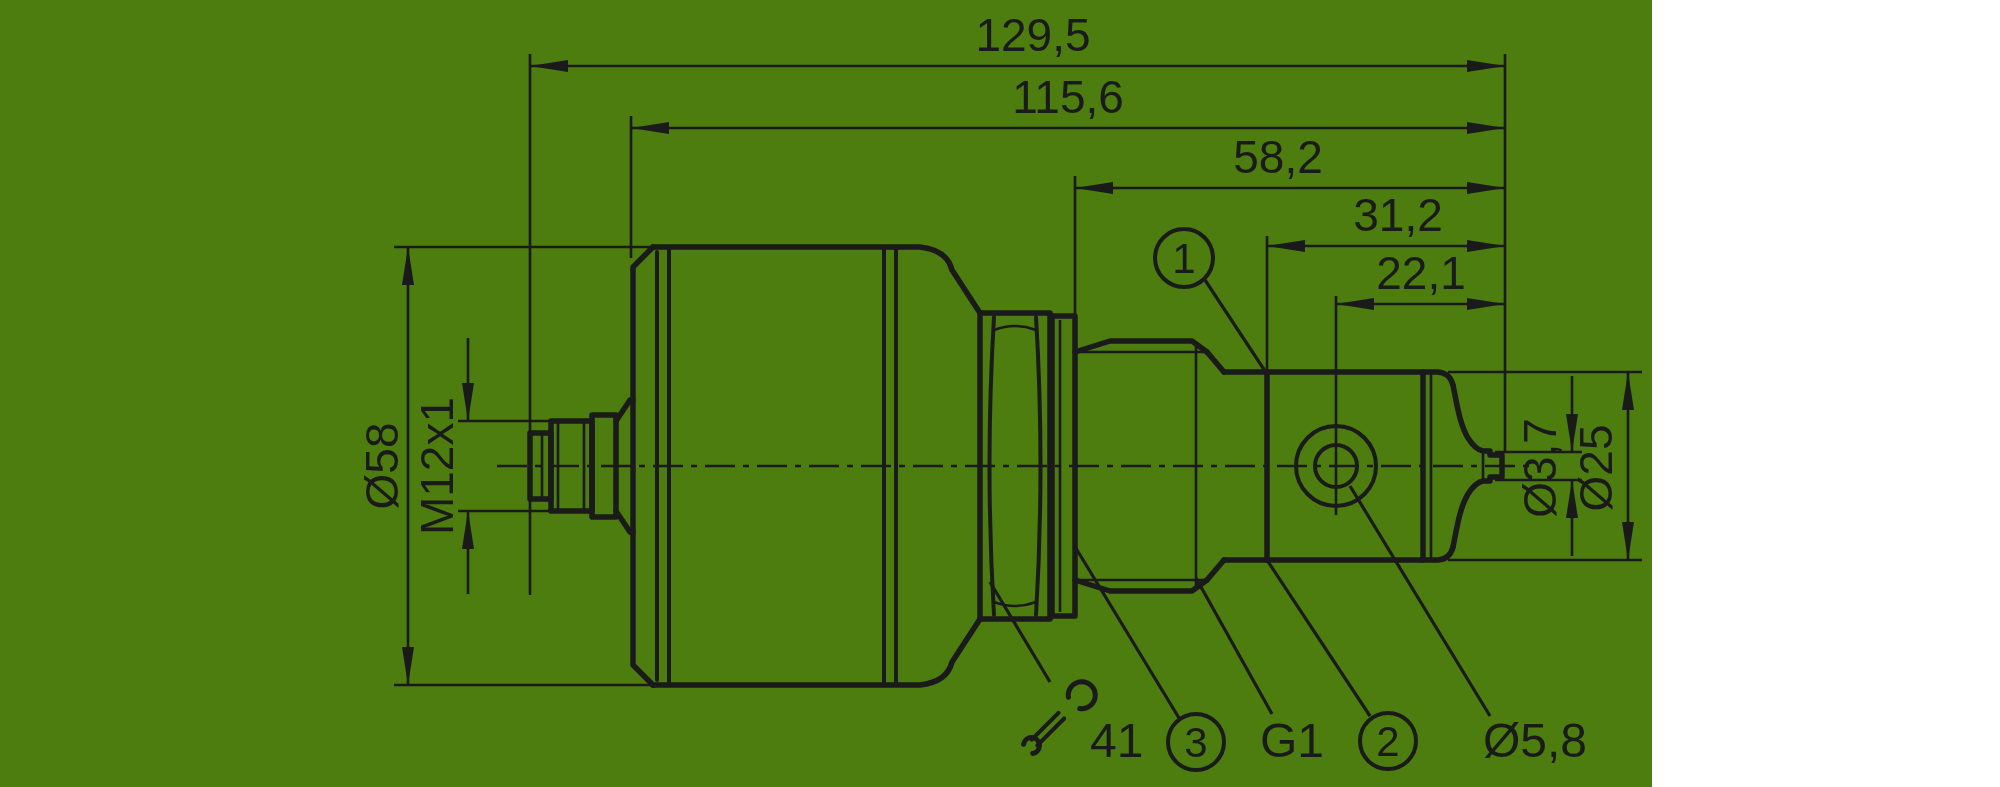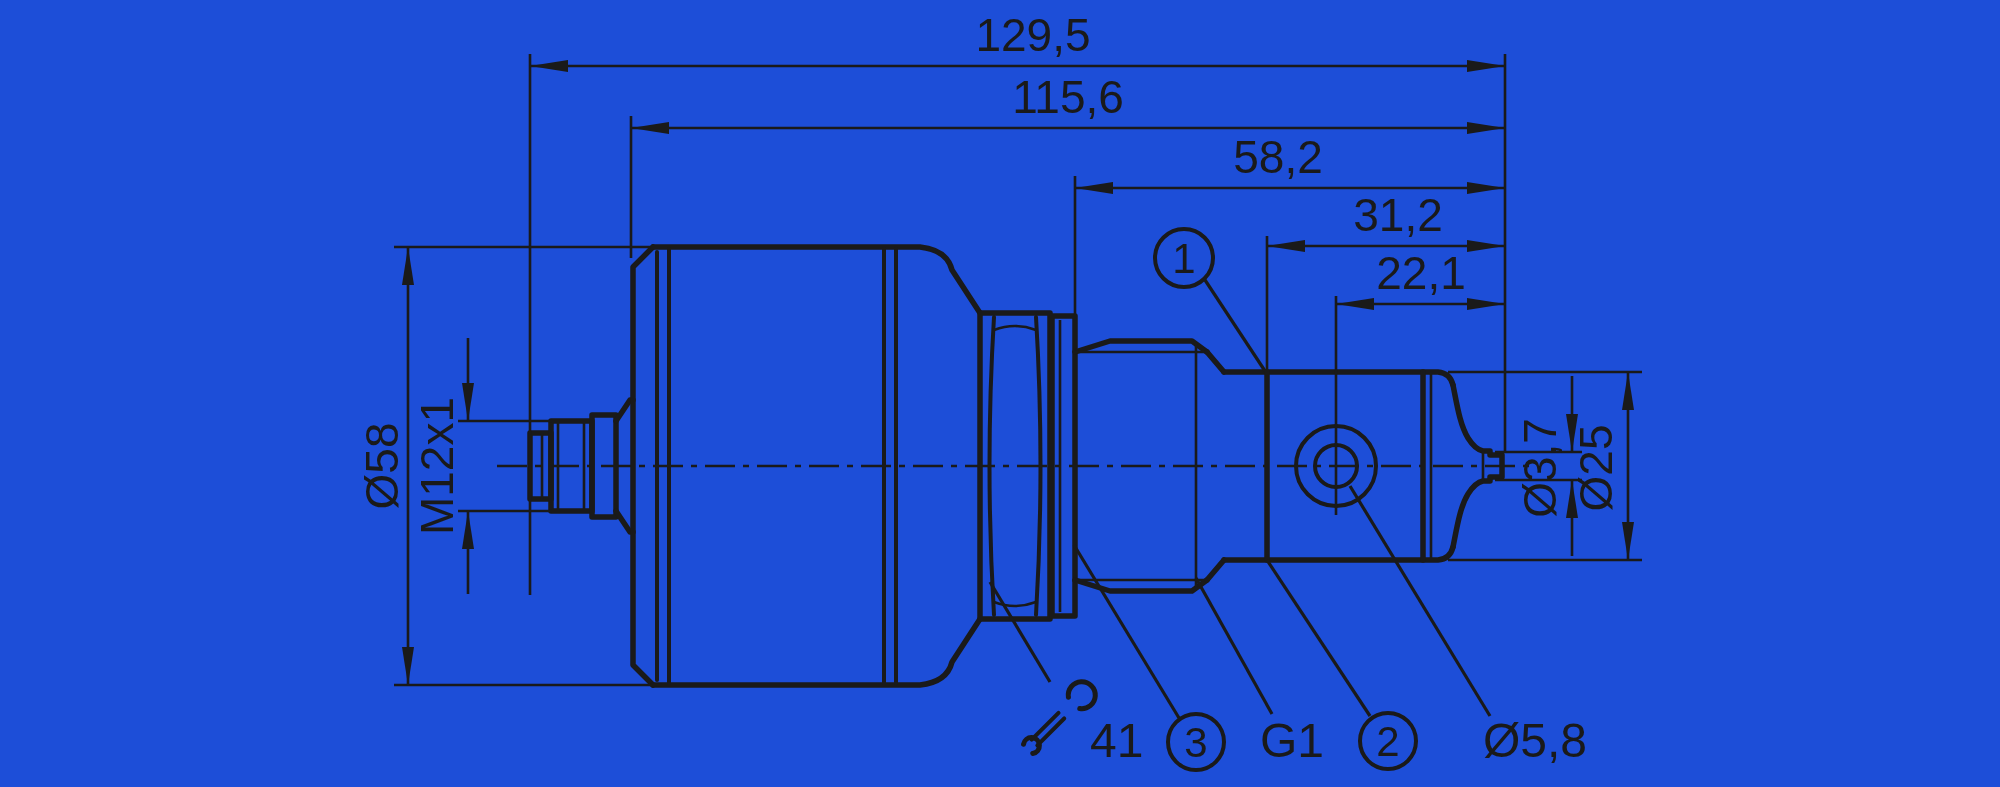--- a/index.html
+++ b/index.html
@@ -2,23 +2,23 @@
 <html><head>
 <meta charset="utf-8">
 <style>
   html, body {
     margin: 0;
     padding: 0;
     background: #ffffff;
   }
   .stage {
     position: relative;
-    width: 2000px;
+    width: 1652px;
     height: 787px;
-    background: #1d4ed8;
+    background: #4d7c0f;
     font-family: "Liberation Sans", sans-serif;
   }
   svg { display: block; }
   svg text {
     font-family: "Liberation Sans", sans-serif;
     fill: #1a1a1a;
   }
   .dim-text   { font-size: 46px; }
   .label-text { font-size: 48px; }
   .balloon-text { font-size: 42px; }

